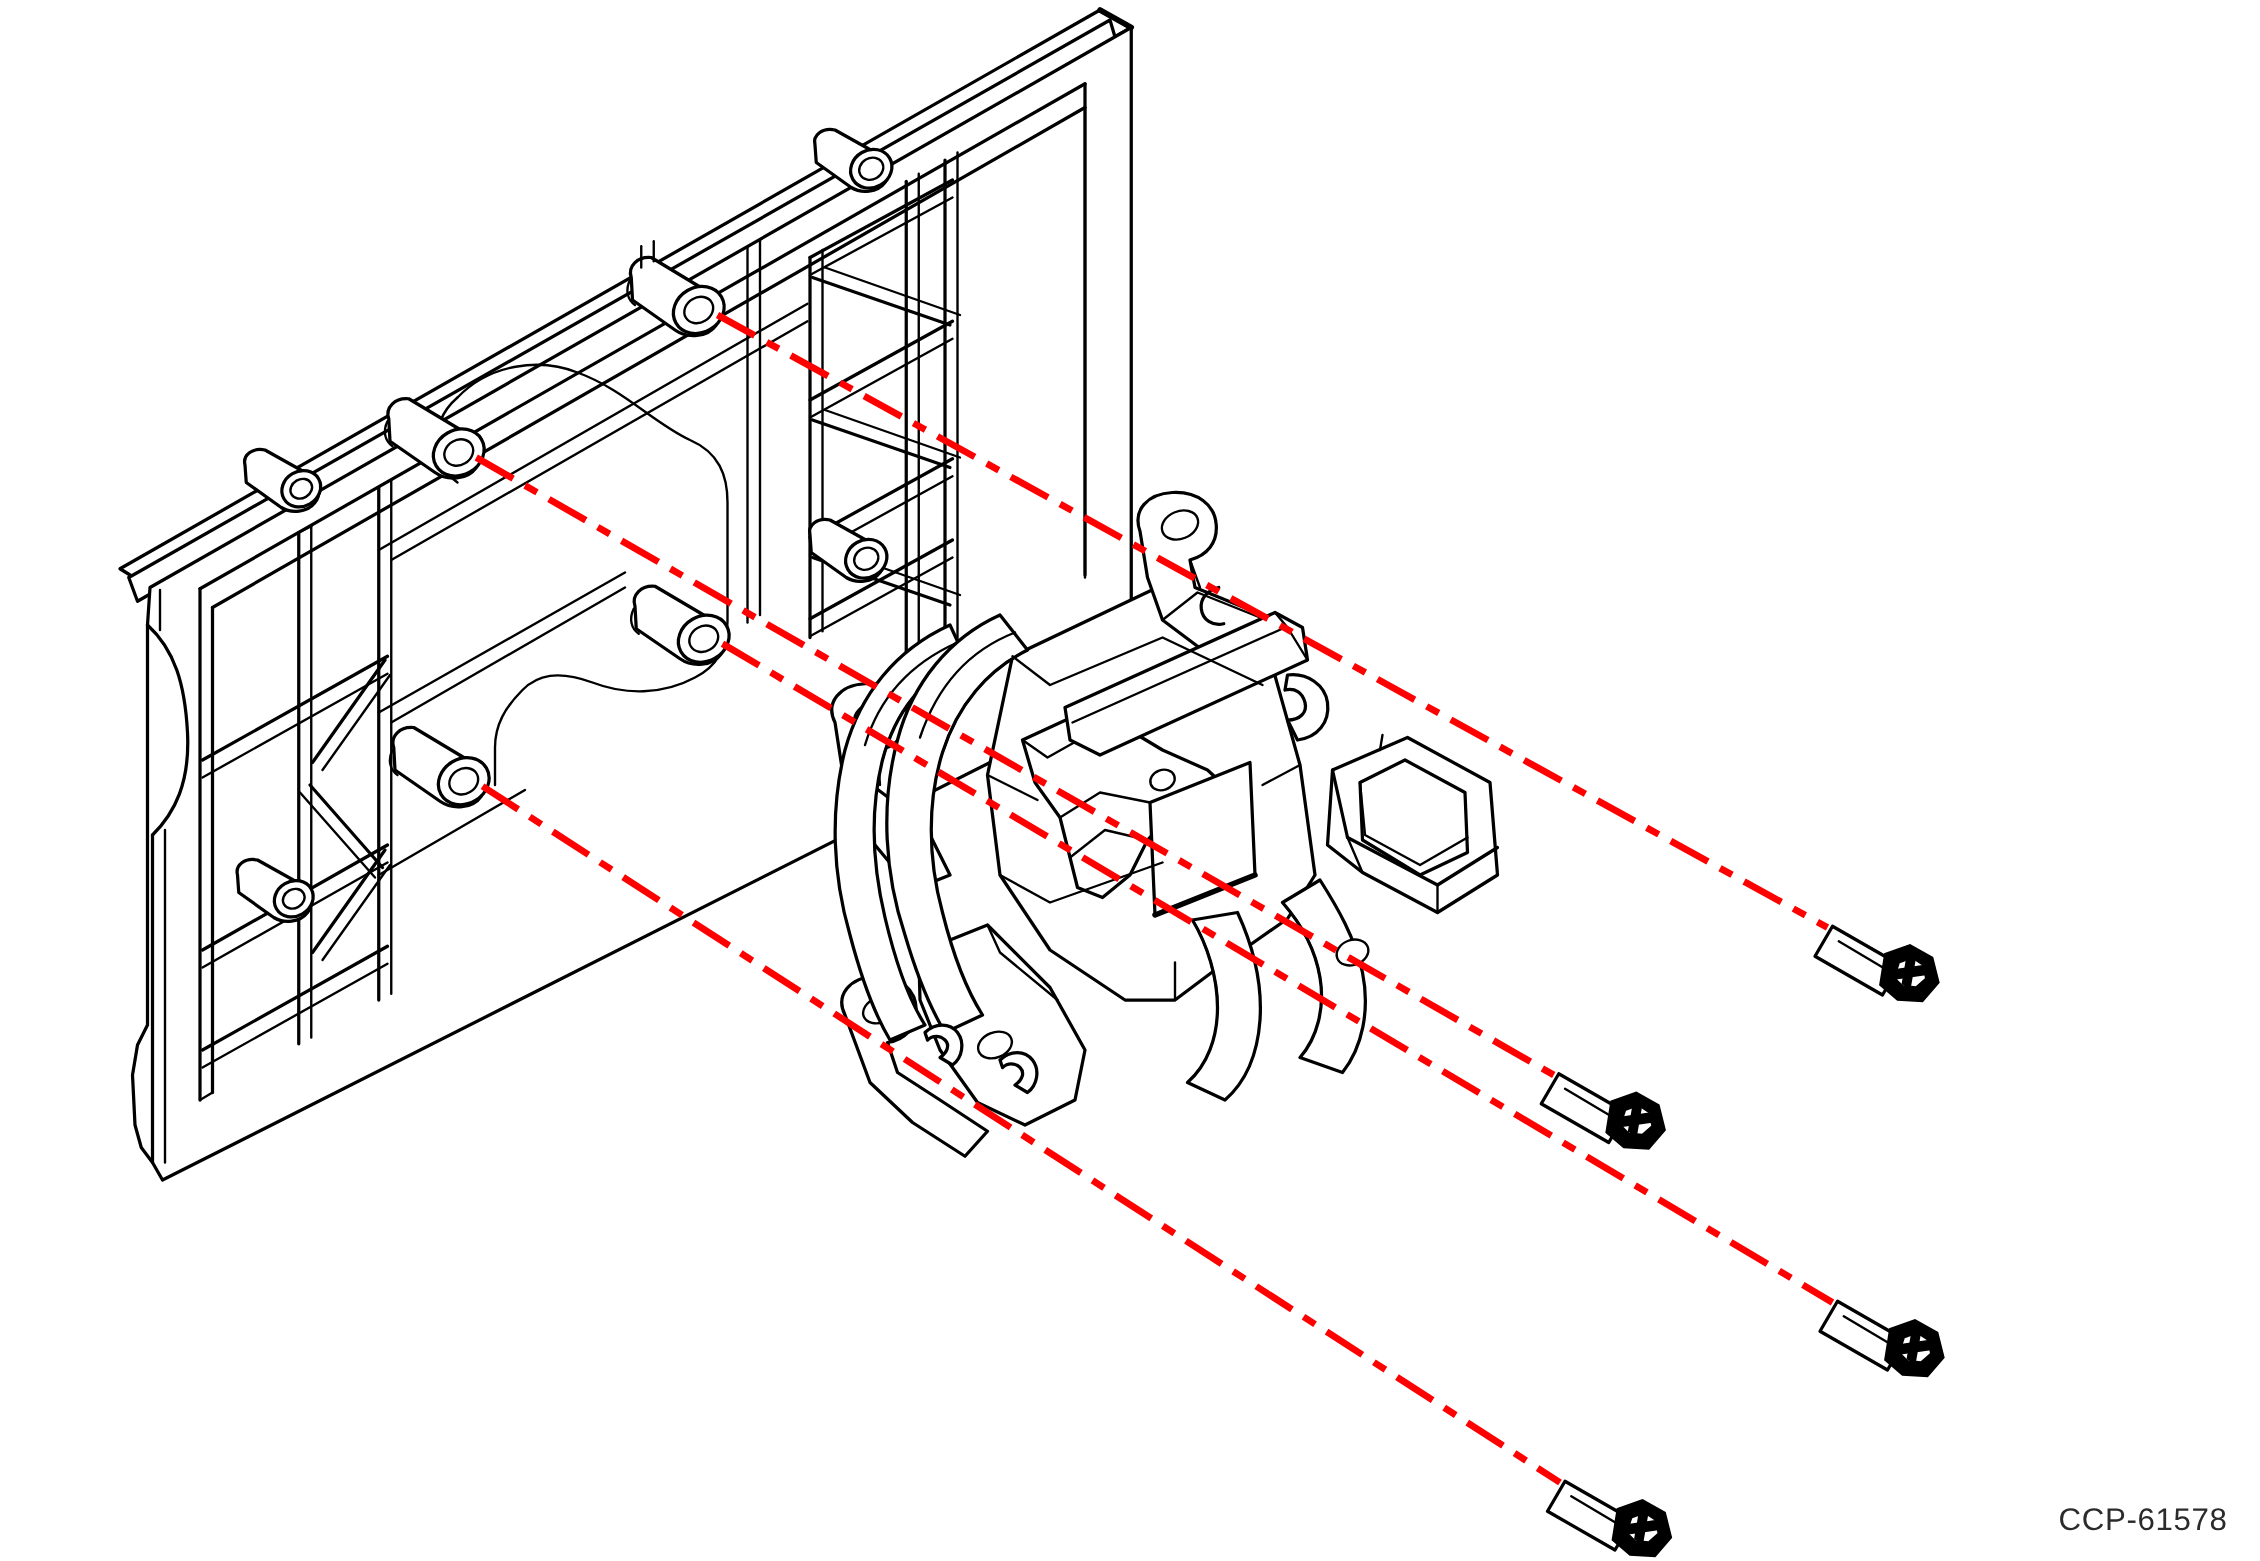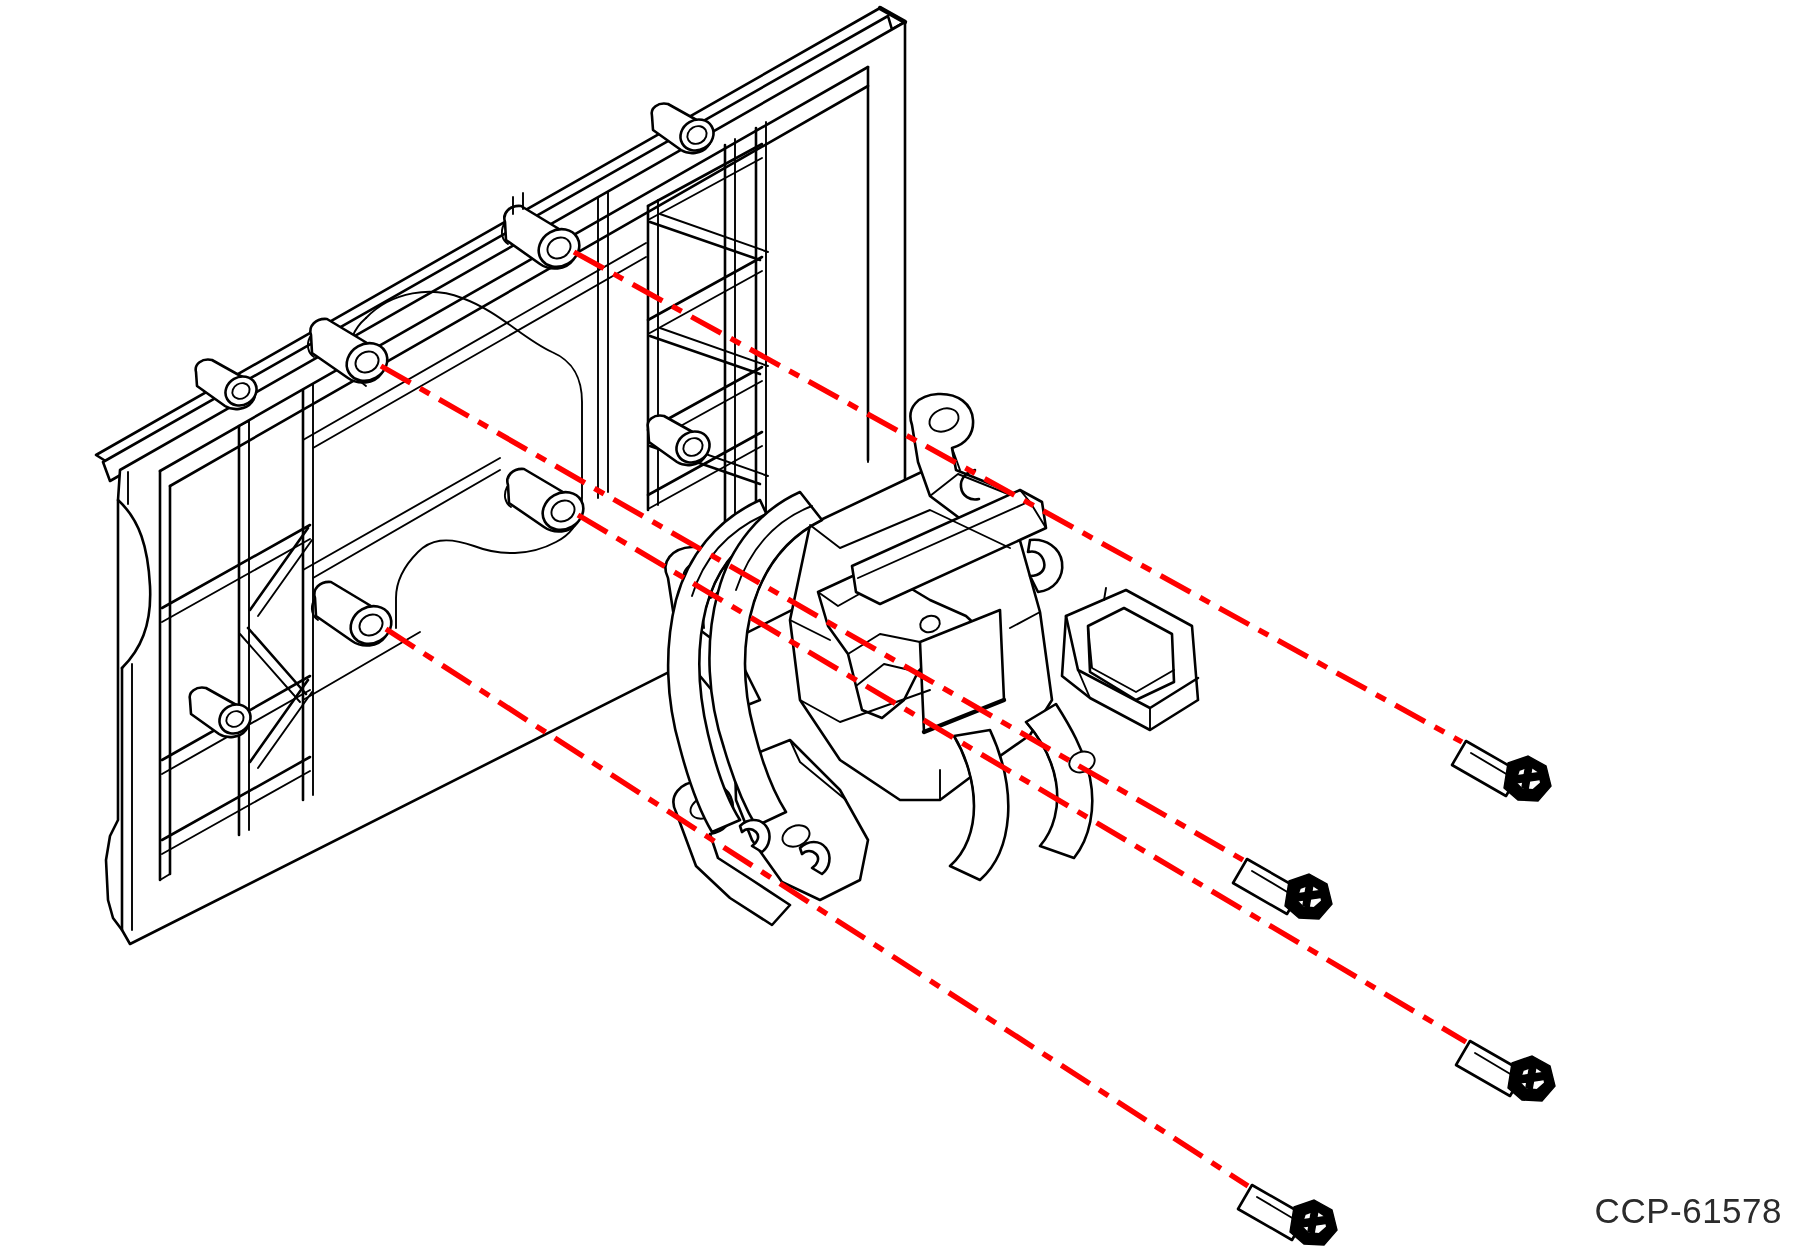--- a/index.html
+++ b/index.html
@@ -24,21 +24,21 @@
   #diagram-svg {
     display: block;
     width: 1808px;
     height: 1249px;
   }
   .part-number-label {
     position: absolute;
     right: 26px;
     bottom: 18px;
     font-family: "Liberation Sans", sans-serif;
-    font-size: 35px;
+    font-size: 25px;
     letter-spacing: 0.5px;
     color: #2b2b2b;
     white-space: nowrap;
     margin-top: 28px;
   }
 </style>
 </head>
 <body>
 
 <div id="diagram-root">

